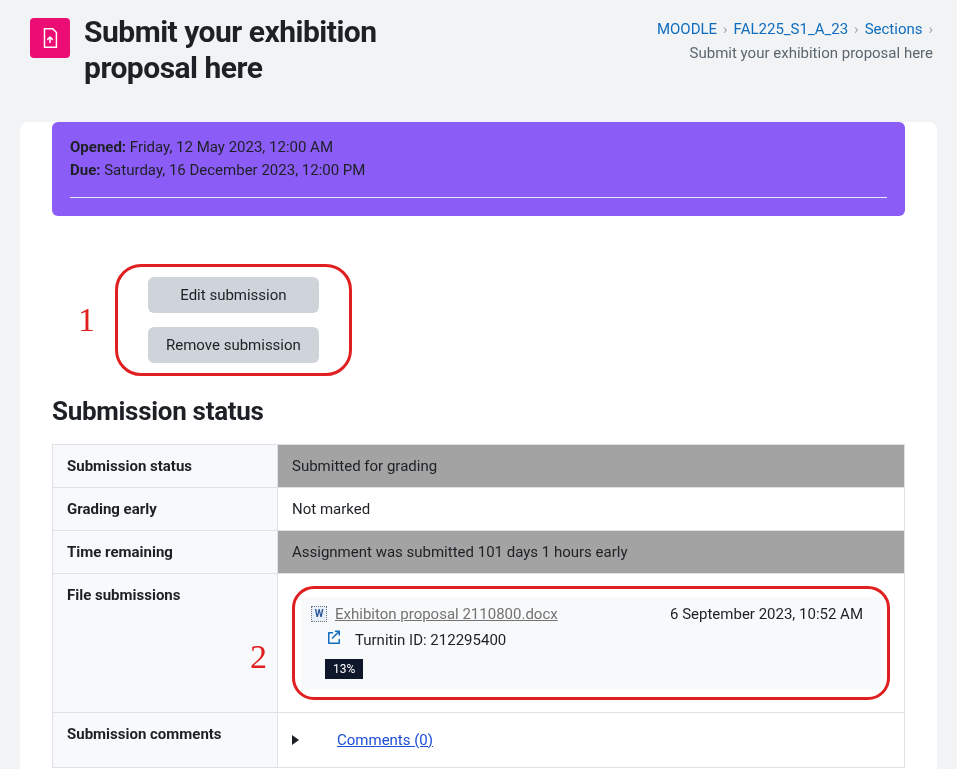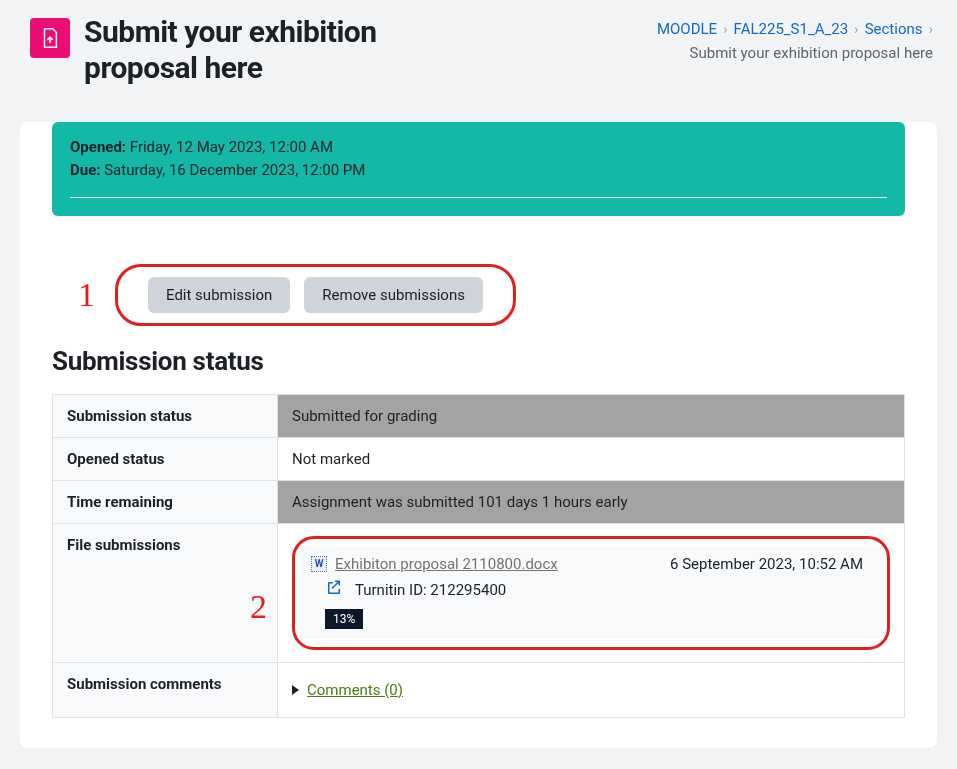--- a/index.html
+++ b/index.html
@@ -56,21 +56,21 @@
     .breadcrumb a { color: #0f6cbf; text-decoration: none; }
     .breadcrumb .sep { color: #a0a7ae; }
     .breadcrumb .current { color: #5b6770; }
     .content-card {
       background: #fff;
       margin: 0 20px 20px 20px;
       border-radius: 8px;
       padding: 0 32px 30px 32px;
     }
     .info-block {
-      background: #14b8a6;
+      background: #8b5cf6;
       border-radius: 6px;
       padding: 14px 18px;
       margin-top: 18px;
       margin-bottom: 14px;
     }
     .info-line { font-size: 15px; line-height: 1.55; }
     .info-label { font-weight: 700; }
     .divider {
       border: none;
       border-top: 1px solid #e9ecef;
@@ -89,20 +89,21 @@
       font-family: Georgia, serif;
       line-height: 1;
     }
     .annot-num.n1 { margin-left: 26px; margin-right: 20px; }
     .callout-1 {
       border: 3px solid #e02020;
       border-radius: 26px;
       padding: 10px 30px;
       display: flex;
       gap: 14px;
+      flex-direction: column;
     }
     .btn {
       background: #ced4da;
       border: none;
       border-radius: 6px;
       padding: 9px 18px;
       font-size: 15px;
       color: #1d2125;
       cursor: pointer;
       font-family: inherit;
@@ -168,21 +169,21 @@
       margin-top: 8px;
       margin-left: 14px;
     }
     .comments-link-row { display: flex; align-items: center; gap: 8px; padding: 6px 0; }
     .tri-right {
       width: 0; height: 0;
       border-top: 5px solid transparent;
       border-bottom: 5px solid transparent;
       border-left: 7px solid #1d2125;
     }
-    .comments-link { color: #4d7c0f; text-decoration: underline; }
+    .comments-link { color: #1d4ed8; text-decoration: underline; margin-left: 30px; }
   </style>
 </head>
 <body>
 
 <div class="page-header">
   <div class="header-left">
     <div class="assign-icon">
       <svg width="22" height="22" viewBox="0 0 24 24">
         <path d="M6 2h9l4 4v16H6z" fill="none" stroke="#fff" stroke-width="1.6"></path>
         <path d="M12 17v-6m0 0l-2.5 2.5M12 11l2.5 2.5" fill="none" stroke="#fff" stroke-width="1.6" stroke-linecap="round" stroke-linejoin="round"></path>
@@ -210,34 +211,34 @@
     <div class="info-line">
       <span class="info-label">Due:</span><span> Saturday, 16 December 2023, 12:00 PM</span>
     </div>
     <hr class="divider">
   </div>
 
   <div class="action-area">
     <span class="annot-num n1">1</span>
     <div class="callout-1">
       <button class="btn">Edit submission</button>
-      <button class="btn">Remove submissions</button>
+      <button class="btn">Remove submission</button>
     </div>
   </div>
 
   <h2 class="section-title">Submission status</h2>
 
   <table class="status-table">
     <tbody>
         <tr class="green">
       <th>Submission status</th>
       <td>Submitted for grading</td>
     </tr>
     <tr>
-      <th>Opened status</th>
+      <th>Grading early</th>
       <td>Not marked</td>
     </tr>
     <tr class="green">
       <th>Time remaining</th>
       <td>Assignment was submitted 101 days 1 hours early</td>
     </tr>
     <tr>
       <th>File submissions</th>
       <td>
         <div class="file-cell-wrap">

